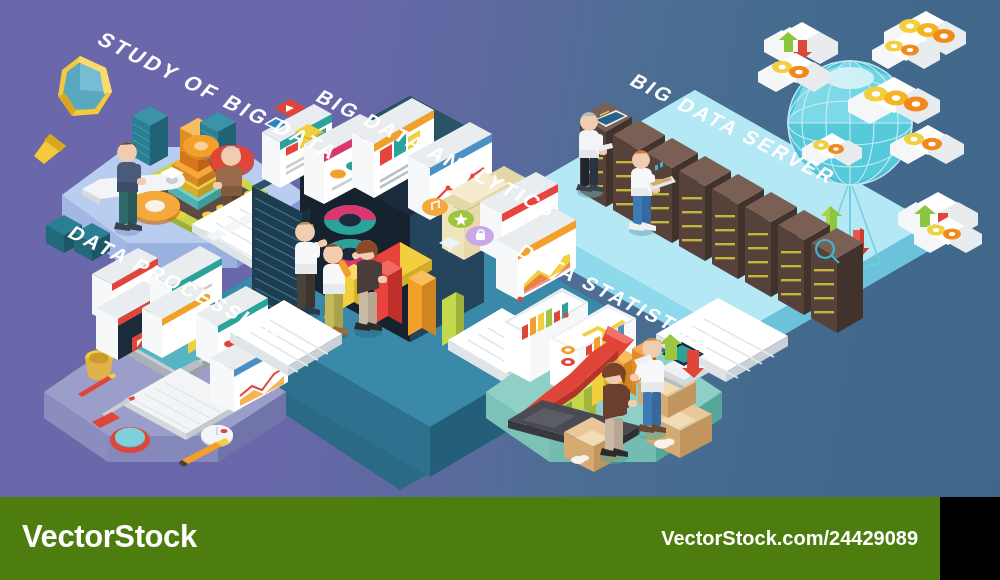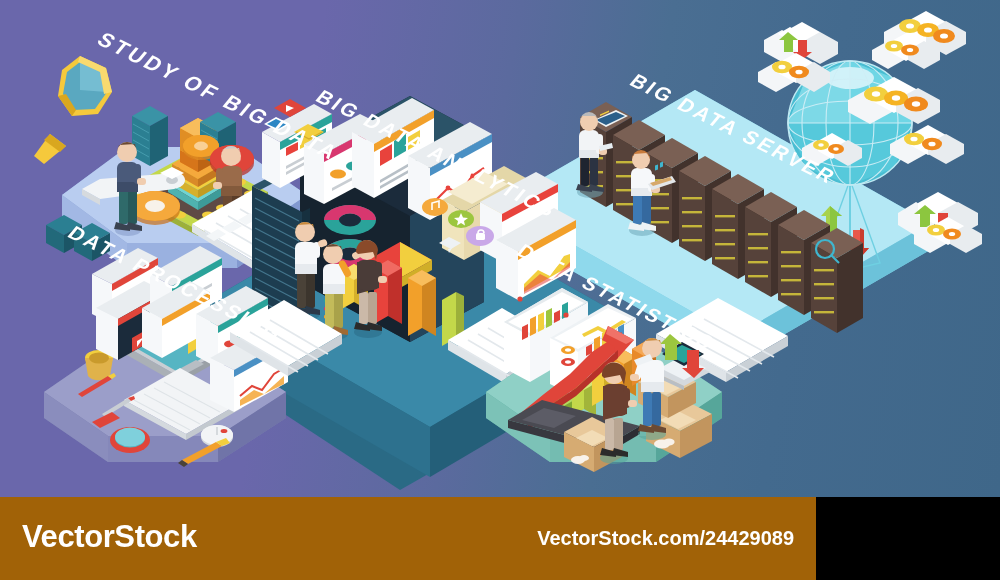--- a/index.html
+++ b/index.html
@@ -23,21 +23,21 @@
   #lbl-analytics {left:326px; top:86px;  font-size:20px; letter-spacing:3.0px;
                   transform:rotate(26.5deg) skewX(-13deg); transform-origin:0 0;}
   #lbl-server    {left:640px; top:70px;  font-size:20px; letter-spacing:3.0px;
                   transform:rotate(26.5deg) skewX(-13deg); transform-origin:0 0;}
   #lbl-processing{left:78px;  top:222px; font-size:20px; letter-spacing:3.0px;
                   transform:rotate(26.5deg) skewX(-13deg); transform-origin:0 0;}
   #lbl-statistics{left:527px; top:240px; font-size:20px; letter-spacing:3.0px;
                   transform:rotate(26.5deg) skewX(-13deg); transform-origin:0 0;}
 
   
-  #footer{position:absolute;left:0;top:497px;width:816px;height:83px;background:#a16207;}
+  #footer{position:absolute;left:0;top:497px;width:940px;height:83px;background:#4d7c0f;}
   #brand{position:absolute;left:22px;top:22px;color:#fff;font-size:31px;font-weight:700;
          letter-spacing:-0.4px;font-family:"Liberation Sans",sans-serif;}
   #url{position:absolute;right:22px;top:30px;color:#fff;font-size:20px;font-weight:700;
        font-family:"Liberation Sans",sans-serif;}
 </style>
 </head>
 <body>
 
 <div id="stage">
 

